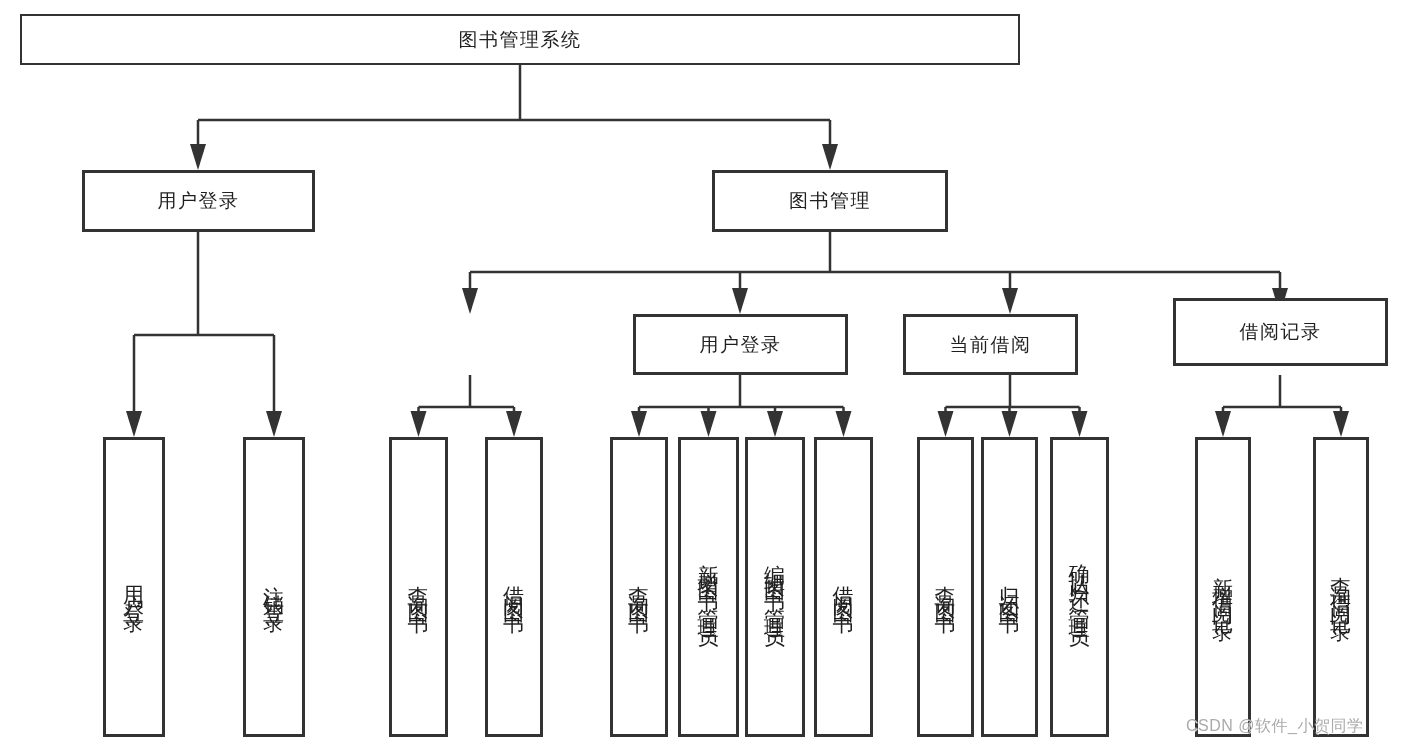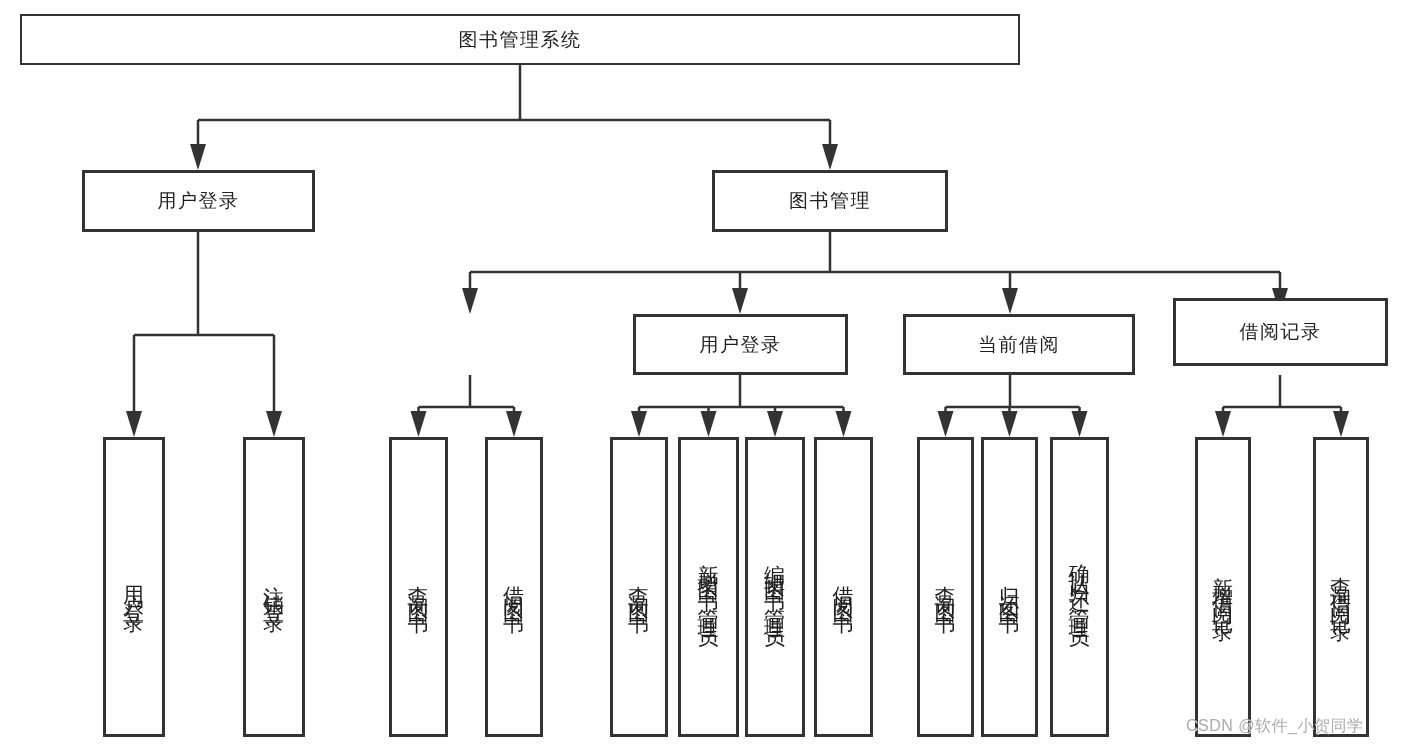--- a/index.html
+++ b/index.html
@@ -110,21 +110,21 @@
   <div class="box" style="left:82px; top:170px; width:233px; height:62px;">
     <span class="hlabel">用户登录</span>
   </div>
   <div class="box" style="left:712px; top:170px; width:236px; height:62px;font-family:Liberation Mono, monospace;">
     <span class="hlabel">图书管理</span>
   </div>
 
   <div class="box" style="left:633px; top:314px; width:215px; height:61px;">
     <span class="hlabel">用户登录</span>
   </div>
-  <div class="box" style="left:903px; top:314px; width:232px; height:61px;">
+  <div class="box" style="left:903px; top:314px; width:175px; height:61px;">
     <span class="hlabel">当前借阅</span>
   </div>
   <div class="box" style="left:1173px; top:298px; width:215px; height:68px;">
     <span class="hlabel">借阅记录</span>
   </div>
 
   <div class="box leaf" style="left:103px; top:437px; width:62px; height:300px;">
     <span class="vlabel">用户登录</span>
   </div>
   <div class="box leaf" style="left:243px; top:437px; width:62px; height:300px;">

